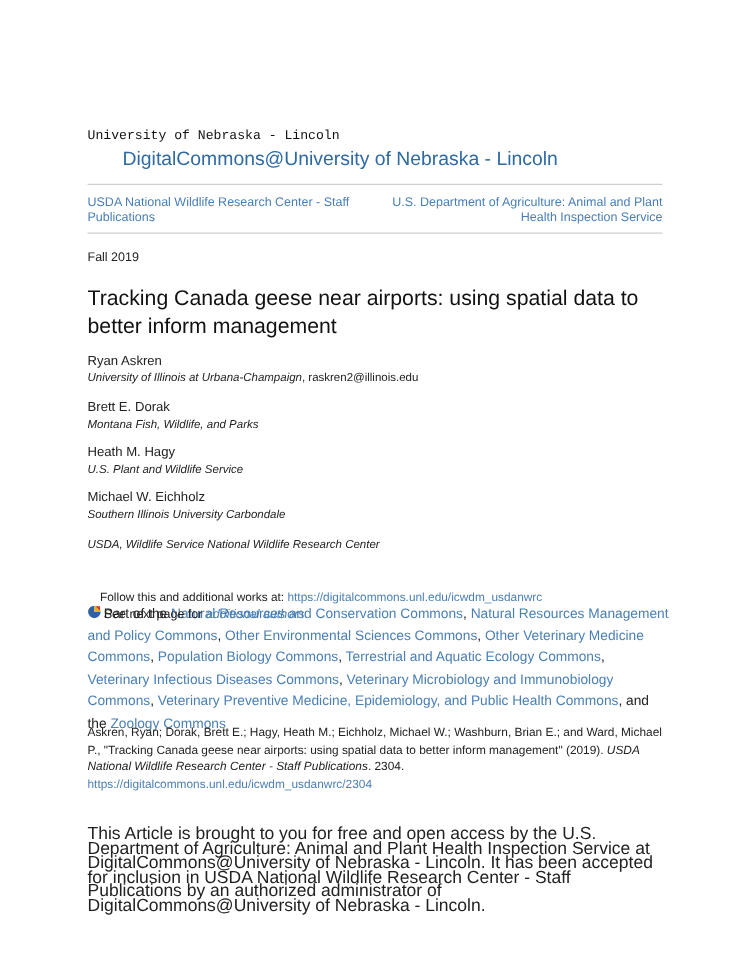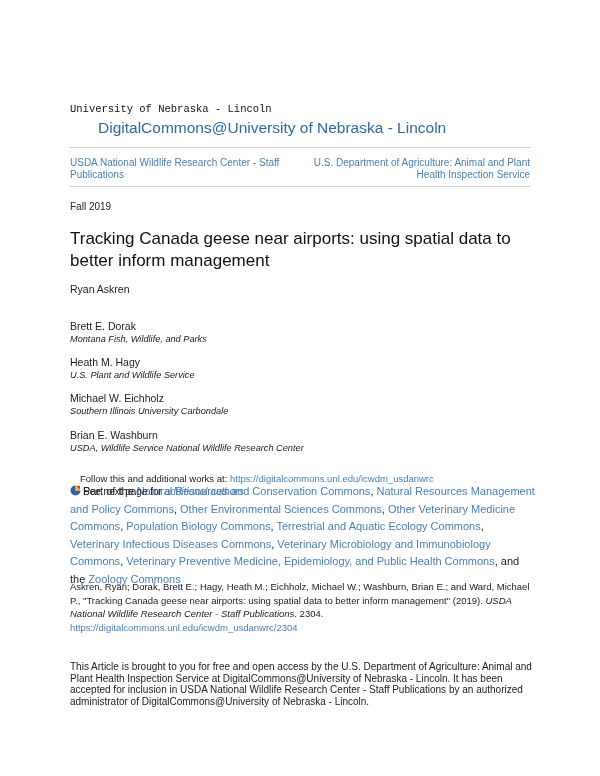--- a/index.html
+++ b/index.html
@@ -23,55 +23,55 @@
     .follow { position: absolute; top: 473px; left: 0; font-size: 9.5px; color: #222; margin-left: 10px; }
     a, .link { color: #4a7fb5; text-decoration: none; }
     .partof { position: absolute; top: 483px; left: 0; width: 465px; font-size: 11px; line-height: 17.5px; color: #4a7fb5; }
     .partof .plain { color: #222; }
     .overlay { position: absolute; top: 483px; left: 0; font-size: 10px; line-height: 17.5px; white-space: nowrap; }
     .overlay .icon { display: inline-block; width: 11px; height: 11px; vertical-align: -1px; margin-right: 2px; }
     .overlay .see { color: #222; }
     .overlay .see i { color: #4a7fb5; }
     .partof .indent { display: inline-block; width: 13px; }
     .citation { position: absolute; top: 580px; left: 0; width: 465px; font-size: 9.5px; line-height: 13.5px; color: #222; }
-    .access { position: absolute; top: 661px; left: 0; width: 465px; font-size: 10px; line-height: 11.5px; color: #222; }
+    .access { position: absolute; top: 661px; left: 0; width: 465px; font-size: 14px; line-height: 11.5px; color: #222; }
   </style>
 </head>
 <body>
 
 <div class="page">
 
   <div class="univ">University of Nebraska - Lincoln</div>
   <a class="dc-title">DigitalCommons@University of Nebraska - Lincoln</a>
 
   <div class="rule" style="top:147px"></div>
   <a class="series-left">USDA National Wildlife Research Center - Staff Publications</a>
   <a class="series-right">U.S. Department of Agriculture: Animal and Plant Health Inspection Service</a>
   <div class="rule" style="top:186px"></div>
 
   <div class="date">Fall 2019</div>
   <div class="title">Tracking Canada geese near airports: using spatial data to better inform management</div>
 
   <div class="author" style="top:283px">
     <div class="name">Ryan Askren</div>
+    <div class="aff"><span>University of Illinois at Urbana-Champaign</span><span class="email">, raskren2@illinois.edu</span></div>
   </div>
   <div class="author" style="top:320px">
     <div class="name">Brett E. Dorak</div>
     <div class="aff">Montana Fish, Wildlife, and Parks</div>
   </div>
   <div class="author" style="top:356px">
     <div class="name">Heath M. Hagy</div>
     <div class="aff">U.S. Plant and Wildlife Service</div>
   </div>
   <div class="author" style="top:392px">
     <div class="name">Michael W. Eichholz</div>
     <div class="aff">Southern Illinois University Carbondale</div>
   </div>
   <div class="author" style="top:429px">
-    <div class="name">Brian E. Washburn</div>
     <div class="aff">USDA, Wildlife Service National Wildlife Research Center</div>
   </div>
 
   <div class="follow">
     <span>Follow this and additional works at: </span><a>https://digitalcommons.unl.edu/icwdm_usdanwrc</a>
   </div>
 
   <div class="partof">
     <span class="indent"></span><span class="plain">Part of the </span><a>Natural Resources and Conservation Commons</a><span class="plain">, </span><a>Natural Resources Management and Policy Commons</a><span class="plain">, </span><a>Other Environmental Sciences Commons</a><span class="plain">, </span><a>Other Veterinary Medicine Commons</a><span class="plain">, </span><a>Population Biology Commons</a><span class="plain">, </span><a>Terrestrial and Aquatic Ecology Commons</a><span class="plain">, </span><a>Veterinary Infectious Diseases Commons</a><span class="plain">, </span><a>Veterinary Microbiology and Immunobiology Commons</a><span class="plain">, </span><a>Veterinary Preventive Medicine, Epidemiology, and Public Health Commons</a><span class="plain">, and the </span><a>Zoology Commons</a>
   </div>

